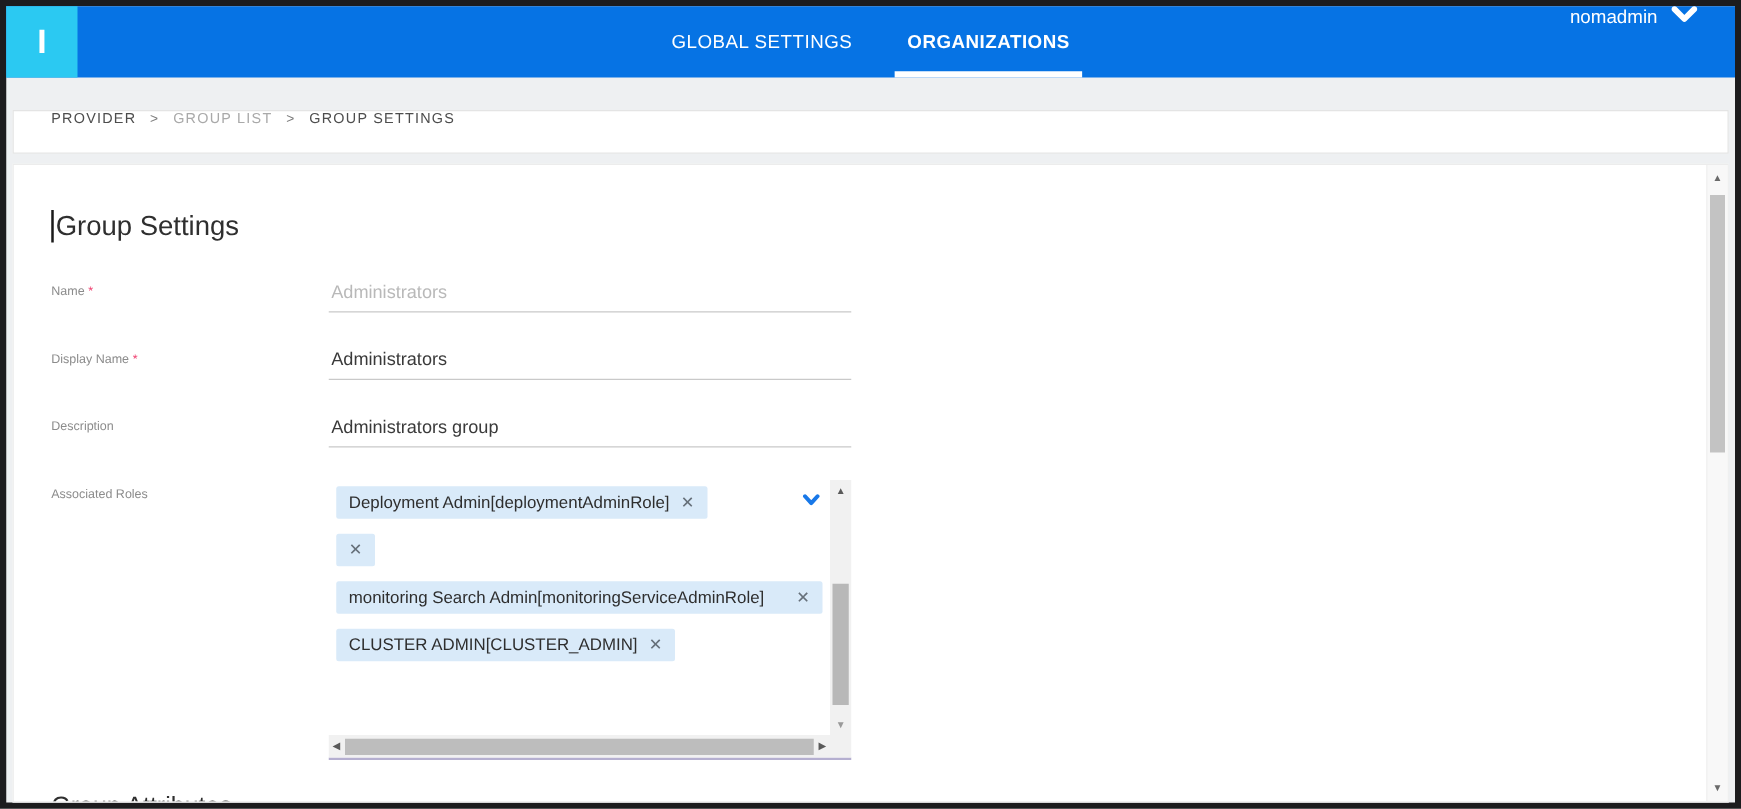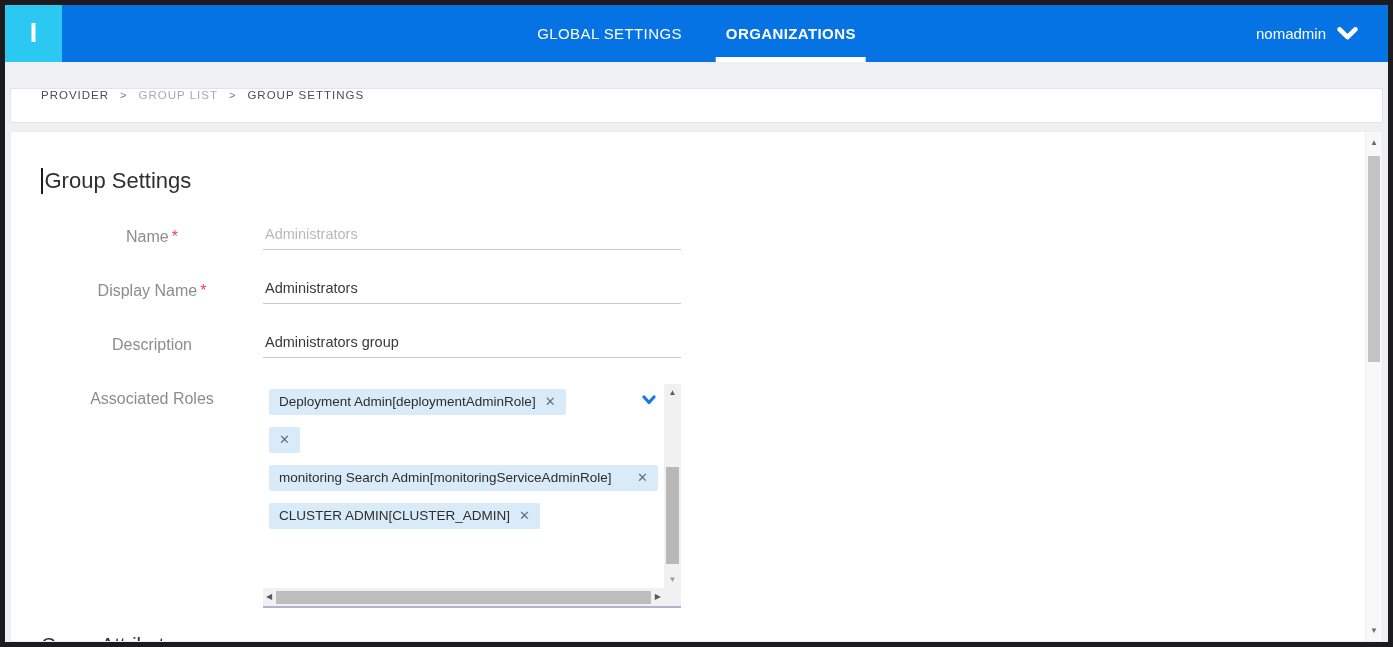--- a/index.html
+++ b/index.html
@@ -11,42 +11,42 @@
   .app-header { height:57px; background:#0673e4; display:flex; align-items:stretch; position:relative; }
   .logo { width:57px; background:#2bc9f2; color:#fff; font-size:27px; font-weight:700;
           display:flex; align-items:center; justify-content:center; cursor:pointer; }
   .main-nav { position:absolute; left:50%; transform:translateX(-50%); height:100%;
               display:flex; gap:36px; }
   .tab { position:relative; display:flex; align-items:center; color:#fff; font-size:15px;
          letter-spacing:.4px; padding:0 4px; cursor:pointer; }
   .tab.active { font-weight:700; }
   .tab.active::after { content:""; position:absolute; left:-6px; right:-6px; bottom:0;
                        height:5px; background:#fff; }
-  .user-menu { margin-left:auto; display:flex; align-items:center; gap:11px;
+  .user-menu { margin-left:auto; display:flex; align-items:flex-start; gap:11px;
                padding-right:30px; color:#fff; font-size:15px; cursor:pointer; }
 
   
   .breadcrumb-bar { margin:26px 5px 8px 5px; height:35px; background:#fff;
                     border:1px solid #e4e4e4; display:flex; align-items:flex-start;
                     padding-left:30px; font-size:11.5px; letter-spacing:1px; }
   .crumb { color:#4d4d4d; cursor:pointer; }
   .crumb.muted { color:#a9a9a9; }
   .crumb.current { cursor:default; }
   .crumb-sep { color:#7c7c7c; margin:0 11px; font-size:11px; }
 
   
   .main-panel { margin:0 5px; height:511px; background:#fff; border:1px solid #ececec;
                 position:relative; overflow:hidden; }
   .content { padding:36px 0 0 30px; }
   .page-title { font-size:22px; font-weight:400; color:#2f2f2f; display:flex; align-items:center; }
   .caret { display:inline-block; width:1.5px; height:26px; background:#1a1a1a; margin-right:2px; }
 
   .form { margin-top:28px; }
   .form-row { display:flex; align-items:flex-start; margin-bottom:26px; }
-  .form-label { width:222px; font-size:16px; color:#8c8c8c; padding-top:6px;text-align:center; }
+  .form-label { width:222px; font-size:10px; color:#8c8c8c; padding-top:6px; }
   .req { color:#ef3e6e; margin-left:3px; }
   .text-input { width:418px; border:none; border-bottom:1px solid #c9c9c9; outline:none;
                 font-size:14.5px; color:#3a3a3a; padding:4px 2px 7px 2px; background:transparent;
                 font-family:"Liberation Sans", sans-serif; }
   .text-input::placeholder { color:#b9b9b9; opacity:1; }
 
   
   .ms-box { width:418px; height:224px; position:relative; background:#fff;
             border-bottom:2px solid #b5afd0; }
   .ms-content { position:absolute; left:0; top:0; right:17px; bottom:18px; overflow:hidden;

